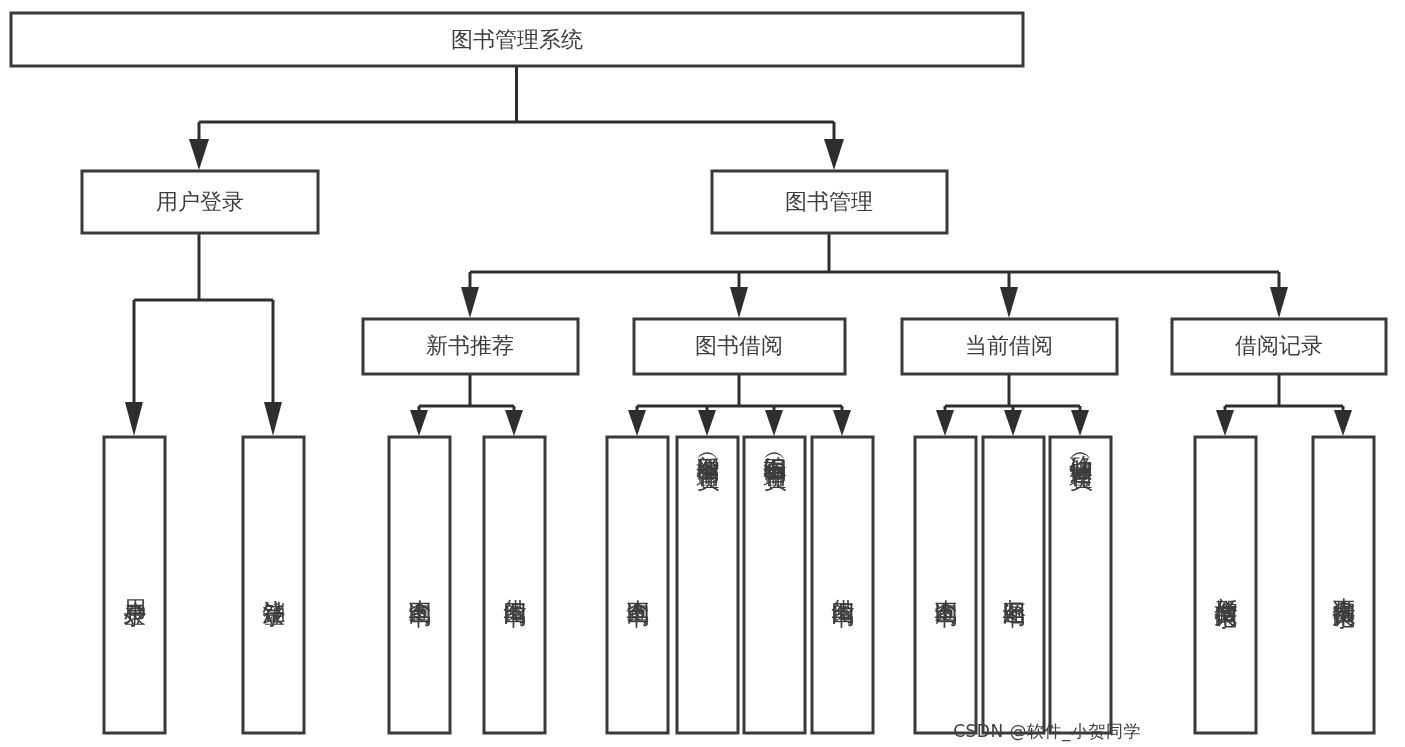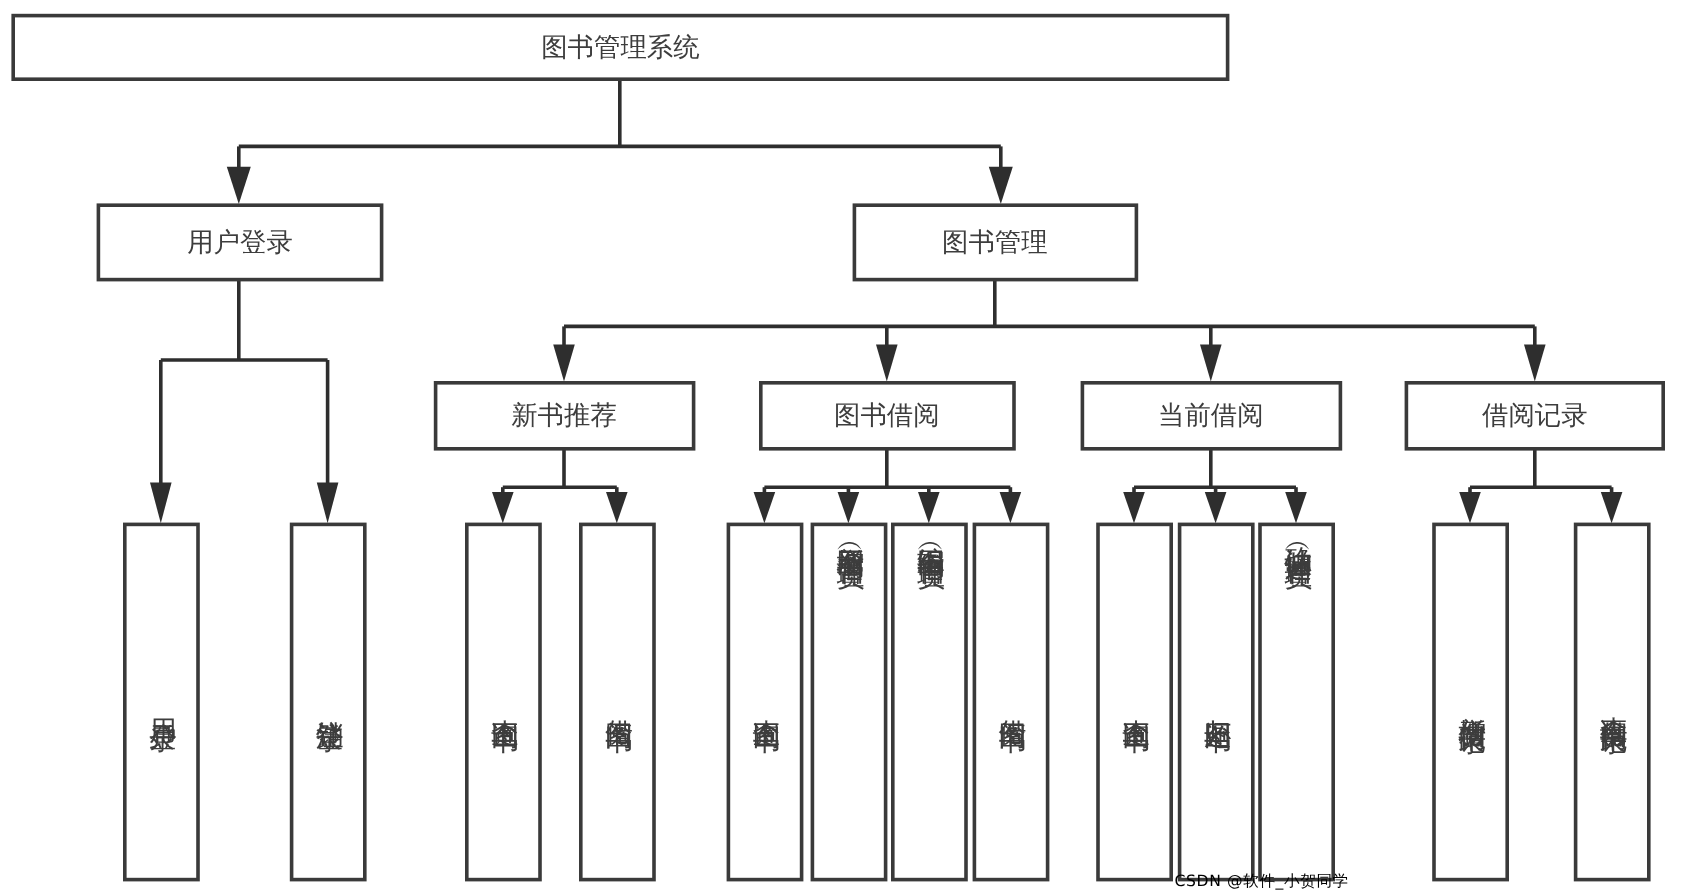--- a/index.html
+++ b/index.html
@@ -60,25 +60,25 @@
     font-family: "DejaVu Sans", "Liberation Sans", sans-serif;
     font-size: 23px;
     line-height: 1.12;
     letter-spacing: 2px;
     color: #3d3d3d;
     white-space: nowrap;
     text-align: center;
   }
   .watermark {
     position: absolute;
-    right: 25px;
+    right: 8px;
     bottom: 4px;
     font-family: "DejaVu Sans", "Liberation Sans", sans-serif;
-    font-size: 13px;
-    color: #000000;
+    font-size: 17px;
+    color: #404040;
     letter-spacing: 0.5px;
     white-space: nowrap;
   }
 </style>
 </head>
 <body>
 
 <div id="diagram-root">
 
   <svg class="diagram-canvas" viewBox="0 0 1405 747">

